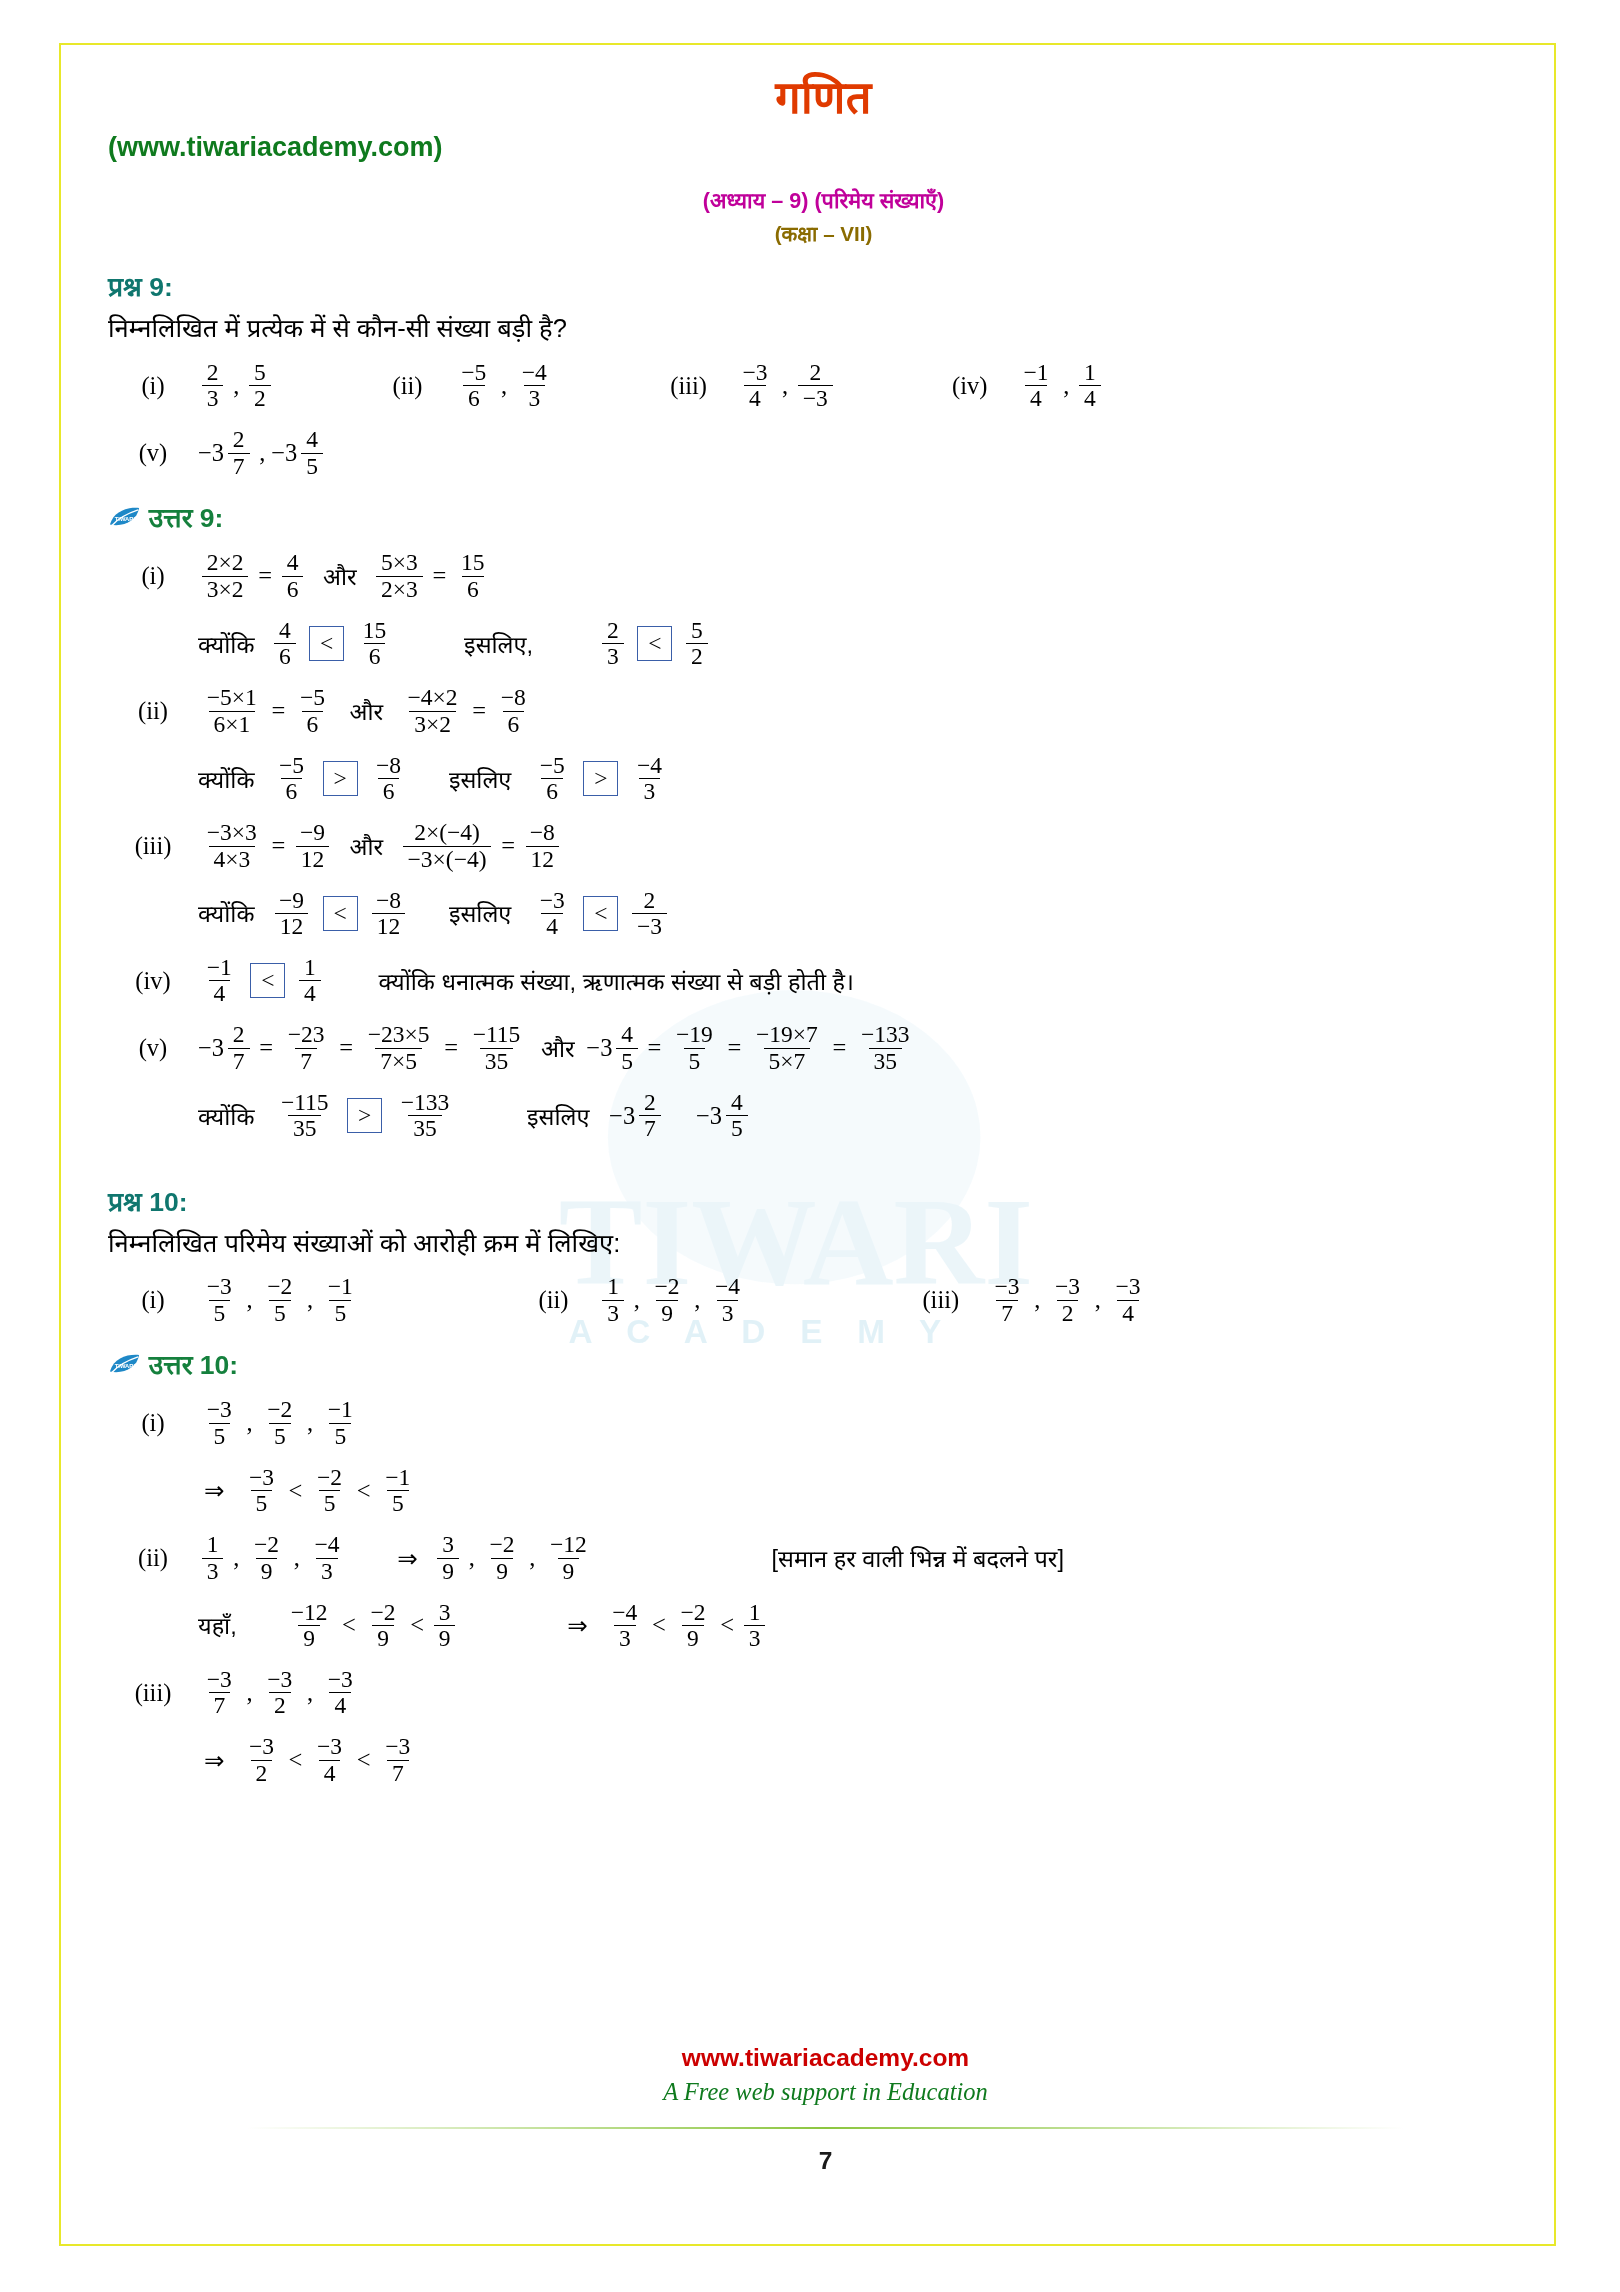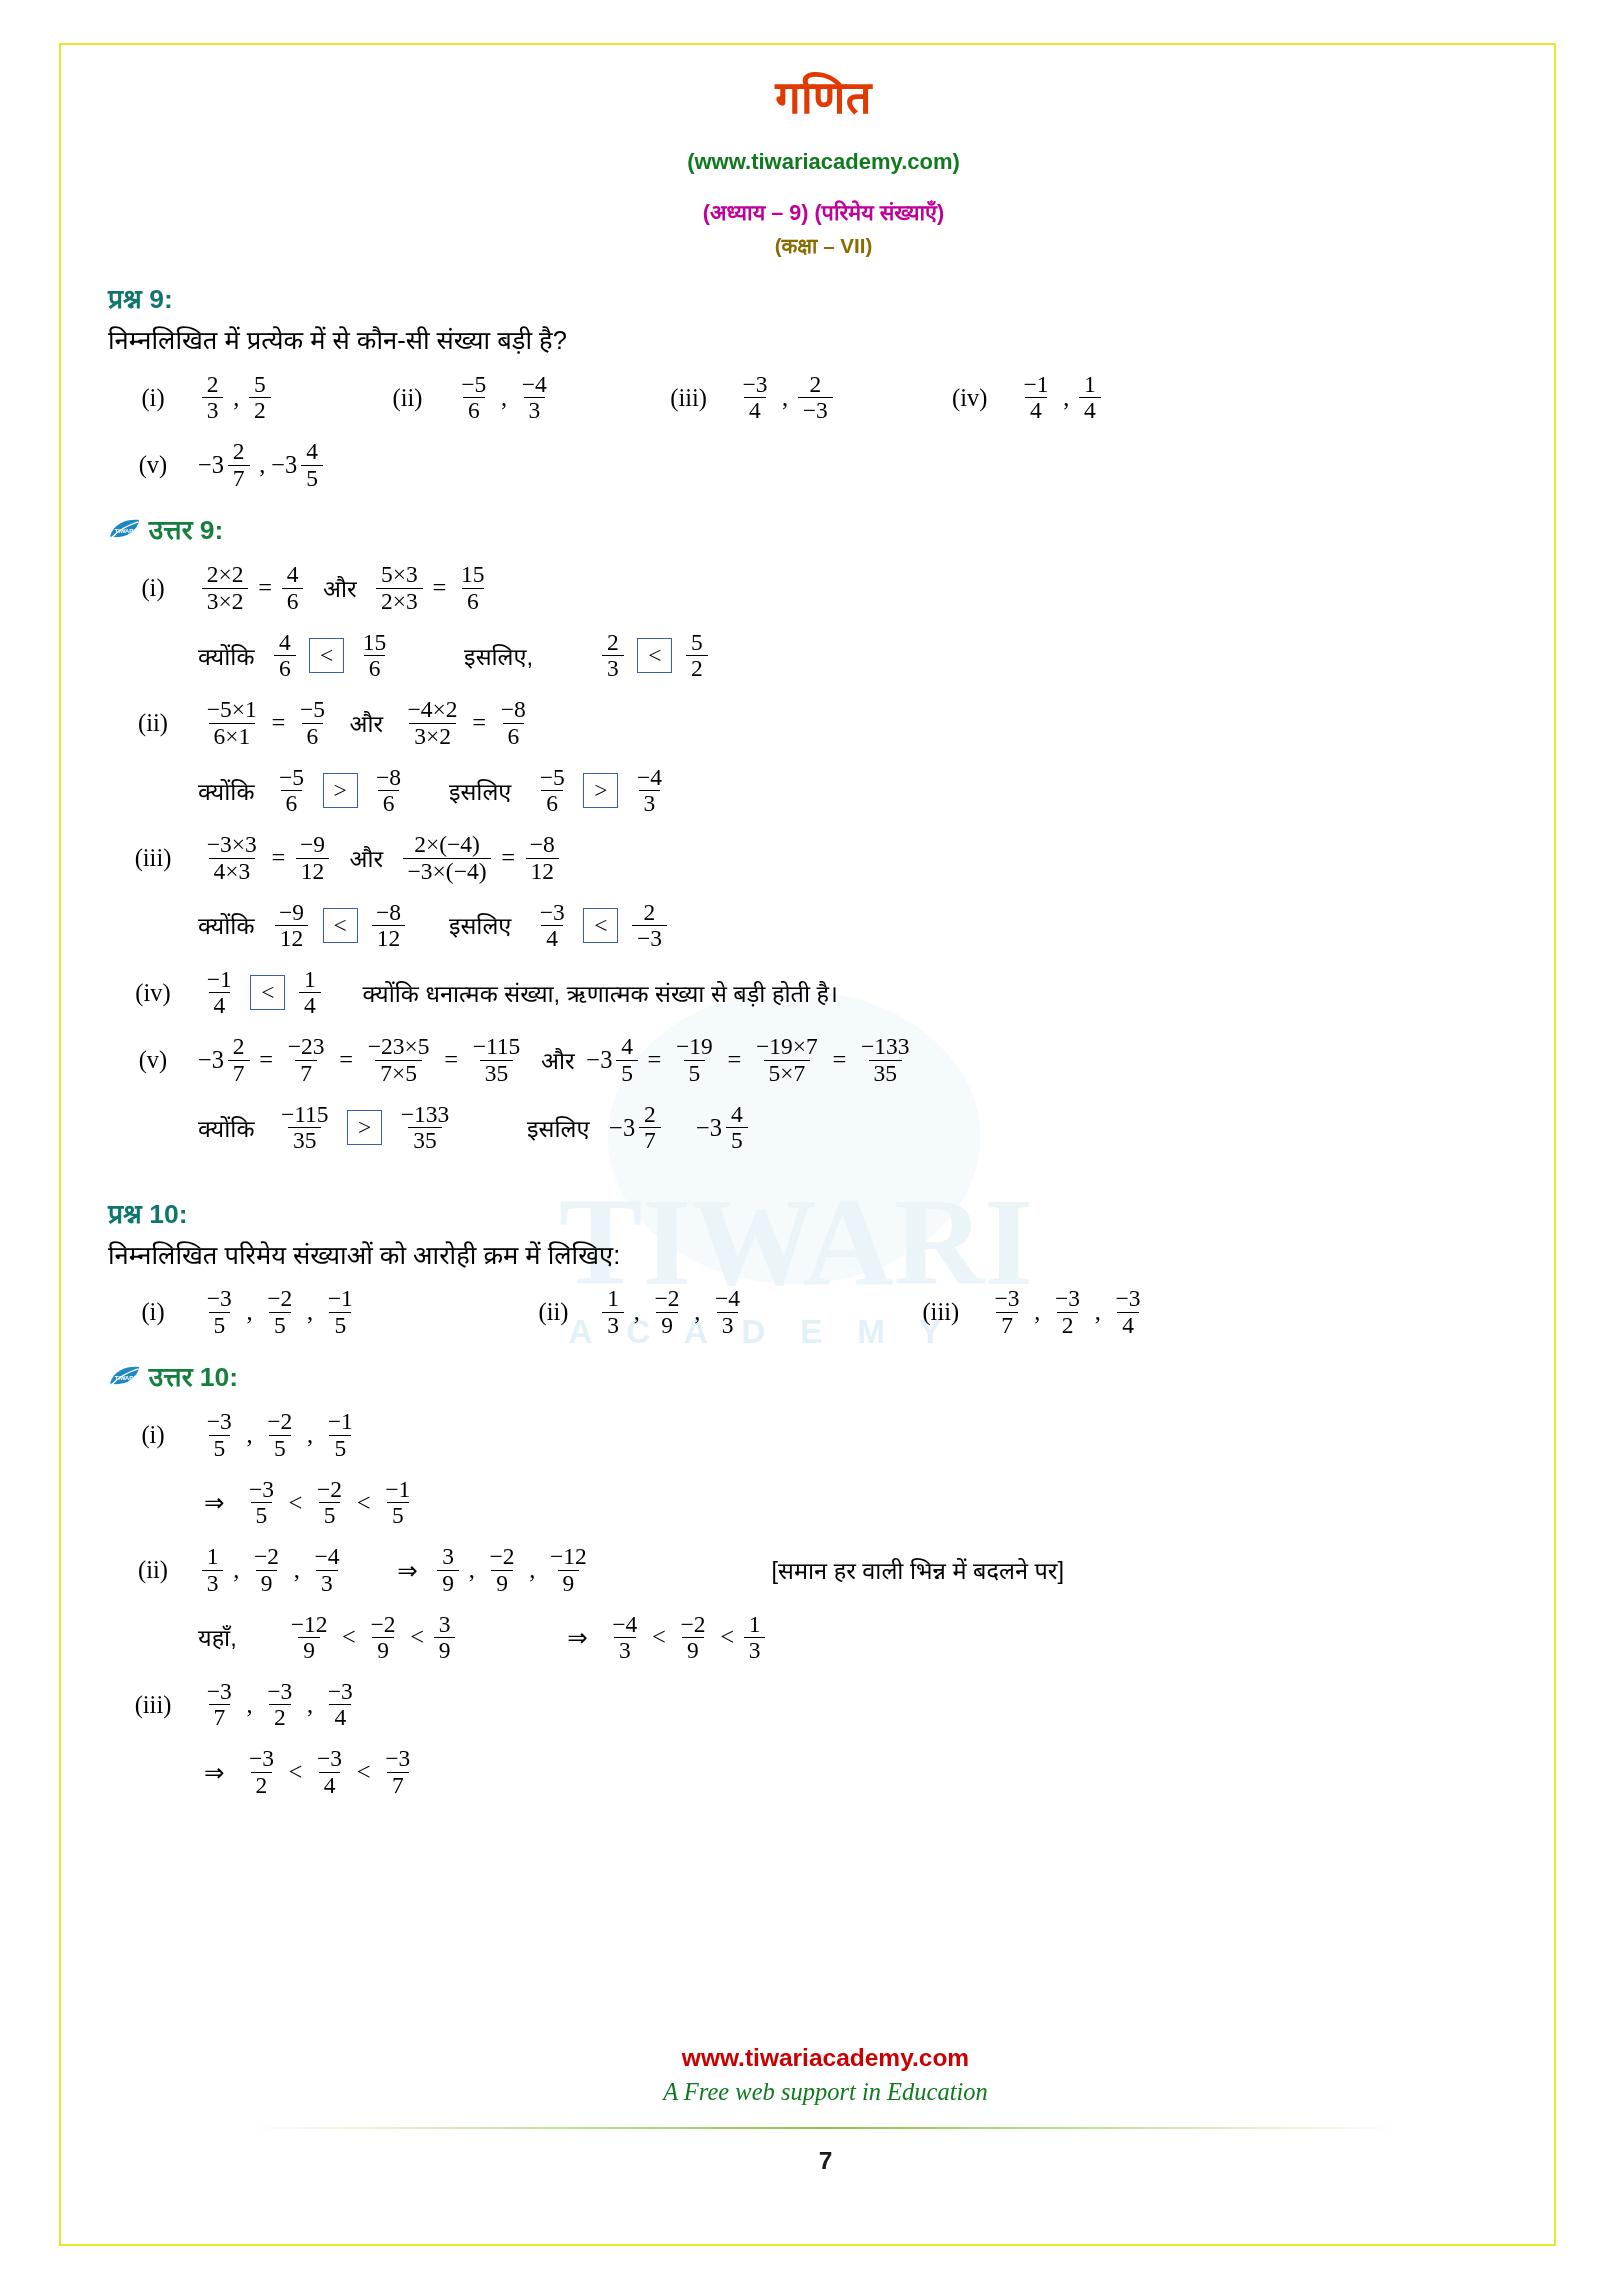--- a/index.html
+++ b/index.html
@@ -40,25 +40,25 @@
     text-align: center;
     color: #e03a00;
     font-weight: bold;
     font-size: 45px;
     letter-spacing: 0.5px;
     margin: 0;
     padding-top: 5.9px;
     font-family: "Liberation Sans", sans-serif;
   }
   .site-line {
-    text-align: center;
+    text-align: left;
     color: #0f7a1e;
     font-weight: bold;
-    font-size: 22px;
-    margin-top: 23px;
+    font-size: 27px;
+    margin-top: 6px;
     font-family: "Liberation Sans", sans-serif;
   }
   .chapter-line {
     text-align: center;
     color: #c0009a;
     font-weight: bold;
     font-size: 21.6px;
     margin-top: 22px;
     font-family: "Liberation Sans", sans-serif;
   }
@@ -449,21 +449,21 @@
       <span class="rom">(iv)</span>
       <span class="frac">
           <span class="num">−1</span>
           <span class="den">4</span>
         </span>
       <span class="cmp-box">&lt;</span>
       <span class="frac">
           <span class="num">1</span>
           <span class="den">4</span>
         </span>
-      <span class="txt" style="margin-left:38px;">क्योंकि धनात्मक संख्या, ऋणात्मक संख्या से बड़ी होती है।</span>
+      <span class="txt" style="margin-left:54px;">क्योंकि धनात्मक संख्या, ऋणात्मक संख्या से बड़ी होती है।</span>
     </div>
 
     <div class="row">
       <span class="rom">(v)</span>
       <span class="mixed">
           <span>−3</span>
           <span class="frac">
             <span class="num">2</span>
             <span class="den">7</span>
           </span>

